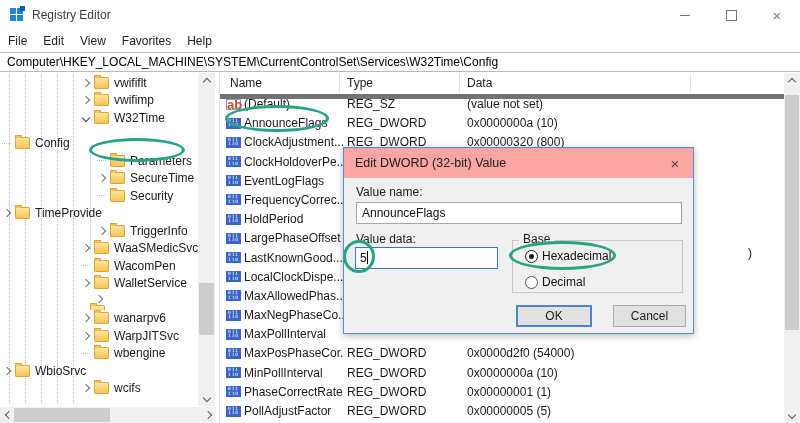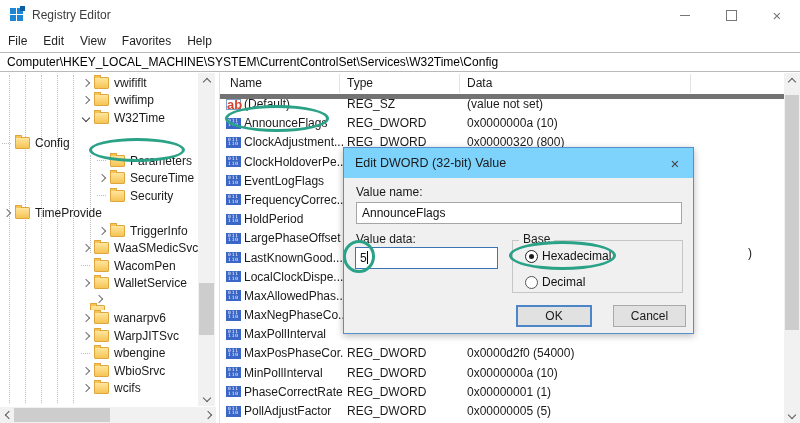--- a/index.html
+++ b/index.html
@@ -76,21 +76,21 @@
   .cell.type{left:127px;} .cell.data{left:247px;}
   .icon-string{width:15px;height:11px;box-sizing:border-box;border:1px solid #7e9cc4;background:#fff;color:#cf4532;
     font-weight:bold;font-size:13px;line-height:9px;text-align:center;display:block;}
   .icon-dword{width:15px;height:11px;background:#3a66c8;color:#fff;display:flex;flex-direction:column;
     align-items:center;justify-content:center;font-family:"DejaVu Sans Mono",monospace;font-size:4.5px;line-height:4.5px;letter-spacing:1px;}
   .overflow-frag{position:absolute;left:748px;top:246px;z-index:4;color:#1a1a1a;}
 
   
   .dialog{position:absolute;left:343px;top:147px;width:351px;height:187px;background:#f0f0f0;
     border:1px solid #5490cd;box-shadow:0 2px 7px rgba(0,0,0,.28);z-index:10;box-sizing:border-box;}
-  .dlg-title{position:absolute;left:0;top:0;right:0;height:30px;background:#7dd3fc;}
+  .dlg-title{position:absolute;left:0;top:0;right:0;height:30px;background:#fca5a5;}
   .dlg-title-text{position:absolute;left:11px;top:0;line-height:30px;font-size:12.5px;color:#1a1a1a;}
   .dlg-close{position:absolute;right:9px;top:6px;width:18px;height:18px;display:flex;align-items:center;justify-content:center;
     color:#444;font-size:15px;}
   .dlg-label{position:absolute;color:#1a1a1a;}
   .dlg-field{position:absolute;left:12px;top:54px;width:326px;height:22px;background:#fff;border:1px solid #a6a6a6;
     box-sizing:border-box;line-height:20px;padding-left:5px;}
   .dlg-input{position:absolute;left:11px;top:99px;width:143px;height:22px;background:#fff;border:1px solid #3b75b5;
     box-sizing:border-box;line-height:20px;padding-left:4px;}
   .caret{display:inline-block;width:1px;height:13px;background:#000;vertical-align:-2px;}
   .groupbox{position:absolute;left:168px;top:92px;width:171px;height:53px;border:1px solid #c6c6c6;box-sizing:border-box;}
@@ -252,21 +252,21 @@
           <span class="folder"></span>
           <span class="tree-label">WarpJITSvc</span>
         </div>
         <div class="tree-row" style="padding-left: 79px;">
           <span class="chev-slot">
             <span class="dash"></span>
           </span>
           <span class="folder"></span>
           <span class="tree-label">wbengine</span>
         </div>
-        <div class="tree-row" style="padding-left: 79px;">
+        <div class="tree-row" style="">
           <span class="chev-slot">
             <span class="chev right"></span>
           </span>
           <span class="folder"></span>
           <span class="tree-label">WbioSrvc</span>
         </div>
         <div class="tree-row" style="padding-left: 79px;">
           <span class="chev-slot">
             <span class="chev right"></span>
           </span>

